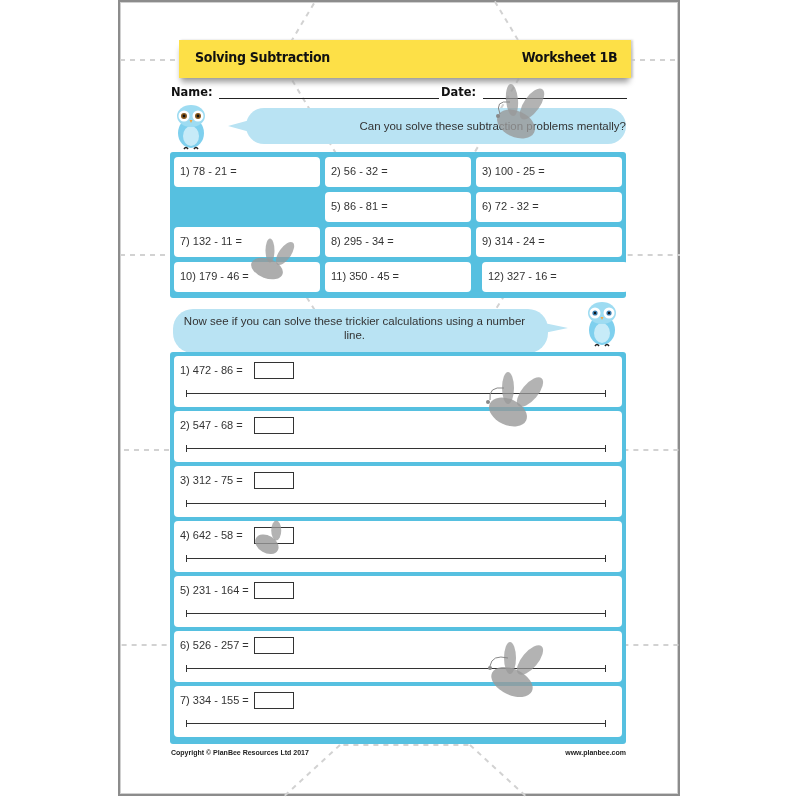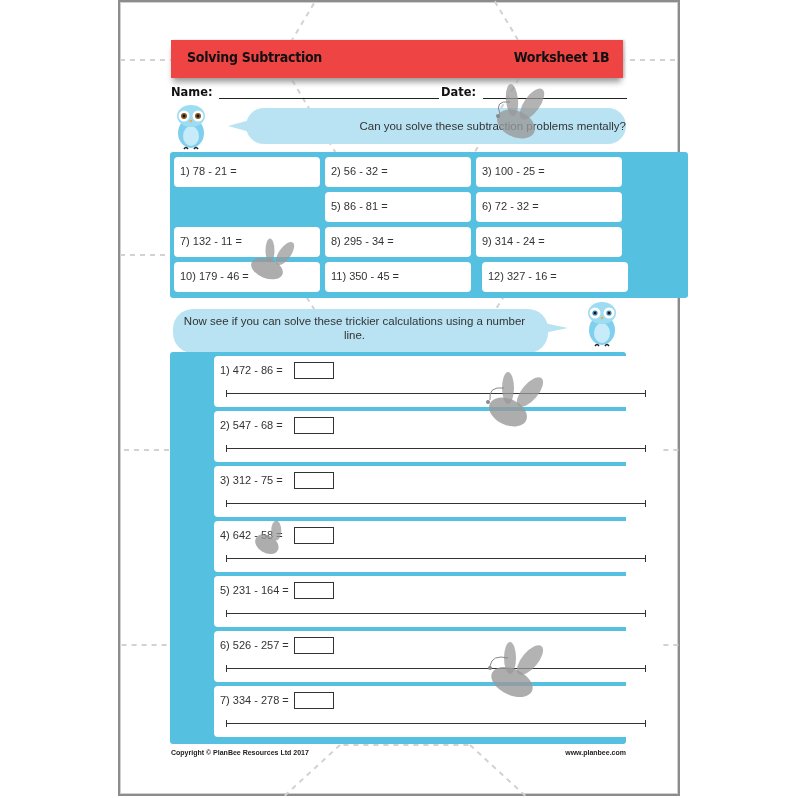--- a/index.html
+++ b/index.html
@@ -7,22 +7,22 @@
     width: 798px; height: 798px; background: #ffffff; position: relative; overflow: hidden;
     font-family: "Liberation Sans", sans-serif;
   }
   .frame {
     position: absolute; left: 118px; top: 0; width: 562px; height: 796px;
     border: 2px solid #8c8c8c; box-sizing: border-box; background: #fff;
     box-shadow: inset 0 0 0 1px #d0d0d0;
   }
   .bg-pattern { position: absolute; left: 0; top: 0; width: 798px; height: 798px; pointer-events: none; }
   .title-banner {
-    position: absolute; left: 171px; top: 40px; width: 452px; height: 38px;
-    background: #ef4444; box-shadow: 0 6px 6px -2px #9a9a9a, 2px 0 2px #cfcfcf;
+    position: absolute; left: 179px; top: 40px; width: 452px; height: 38px;
+    background: #fde047; box-shadow: 0 6px 6px -2px #9a9a9a, 2px 0 2px #cfcfcf;
   }
   .title-left, .title-right {
     position: absolute; top: 9px; font-family: "DejaVu Sans", sans-serif; font-weight: bold;
     font-size: 14px; color: #111; letter-spacing: -0.3px;
   }
   .title-left { left: 16px; transform: scaleX(0.9); transform-origin: left; }
   .title-right { right: 14px; transform: scaleX(0.9); transform-origin: right; }
   .name-row { position: absolute; left: 171px; top: 84px; width: 456px; height: 18px; }
   .label-hand {
     position: absolute; top: 0; font-family: "DejaVu Sans", sans-serif; font-weight: bold;
@@ -43,33 +43,33 @@
   .bubble2 { left: 173px; top: 309px; width: 375px; height: 44px; }
   .bubble2 span { display: block; padding-top: 5px; padding-right: 12px; }
   .bubble2::after {
     content: ""; position: absolute; right: -20px; top: 14px; border-style: solid;
     border-width: 5px 0 5px 24px; border-color: transparent transparent transparent #b9e3f3;
   }
   .owl { position: absolute; width: 36px; height: 48px; }
   .owl1 { left: 173px; top: 103px; }
   .owl2 { left: 584px; top: 300px; }
   .grid-box {
-    position: absolute; left: 170px; top: 152px; width: 518px; height: 146px;
+    position: absolute; left: 170px; top: 152px; width: 456px; height: 146px;
     background: #56c0e0; border-radius: 3px;
   }
   .cell {
     position: absolute; background: #fff; border-radius: 4px; font-size: 11px; color: #333;
     box-sizing: border-box; padding: 8px 0 0 6px; height: 30px; width: 146px;
   }
   .lines-box {
     position: absolute; left: 170px; top: 352px; width: 456px; height: 392px;
     background: #56c0e0; border-radius: 3px;
   }
   .row {
-    position: absolute; left: 4px; width: 448px; height: 51px; background: #fff; border-radius: 4px; margin-left: 40px;
+    position: absolute; left: 4px; width: 448px; height: 51px; background: #fff; border-radius: 4px;
   }
   .row-label { position: absolute; left: 6px; top: 8px; font-size: 11px; color: #333; }
   .answer-box {
     position: absolute; left: 80px; top: 6px; width: 38px; height: 15px; border: 1.5px solid #333; background: #fff;
   }
   .number-line { position: absolute; left: 12px; right: 16px; top: 37px; border-top: 1.5px solid #333; }
   .number-line::before, .number-line::after {
     content: ""; position: absolute; top: -4px; height: 7px; border-left: 1.5px solid #333;
   }
   .number-line::before { left: 0; }
@@ -190,21 +190,21 @@
     <span class="row-label">5) 231 - 164 =</span>
     <div class="answer-box"></div>
     <div class="number-line"></div>
   </div>
   <div class="row" style="top:279px">
     <span class="row-label">6) 526 - 257 =</span>
     <div class="answer-box"></div>
     <div class="number-line"></div>
   </div>
   <div class="row" style="top:334px">
-    <span class="row-label">7) 334 - 278 =</span>
+    <span class="row-label">7) 334 - 155 =</span>
     <div class="answer-box"></div>
     <div class="number-line"></div>
   </div>
 </div>
 
 <span class="footer footer-left">Copyright © PlanBee Resources Ltd 2017</span>
 <span class="footer footer-right">www.planbee.com</span>
 
 <svg class="bee" style="left:472px;top:82px" width="80" height="60" viewBox="0 0 80 60">
   <ellipse cx="40" cy="18" rx="6" ry="16" fill="#999" opacity="0.75" transform="rotate(-5 40 18)"></ellipse>

